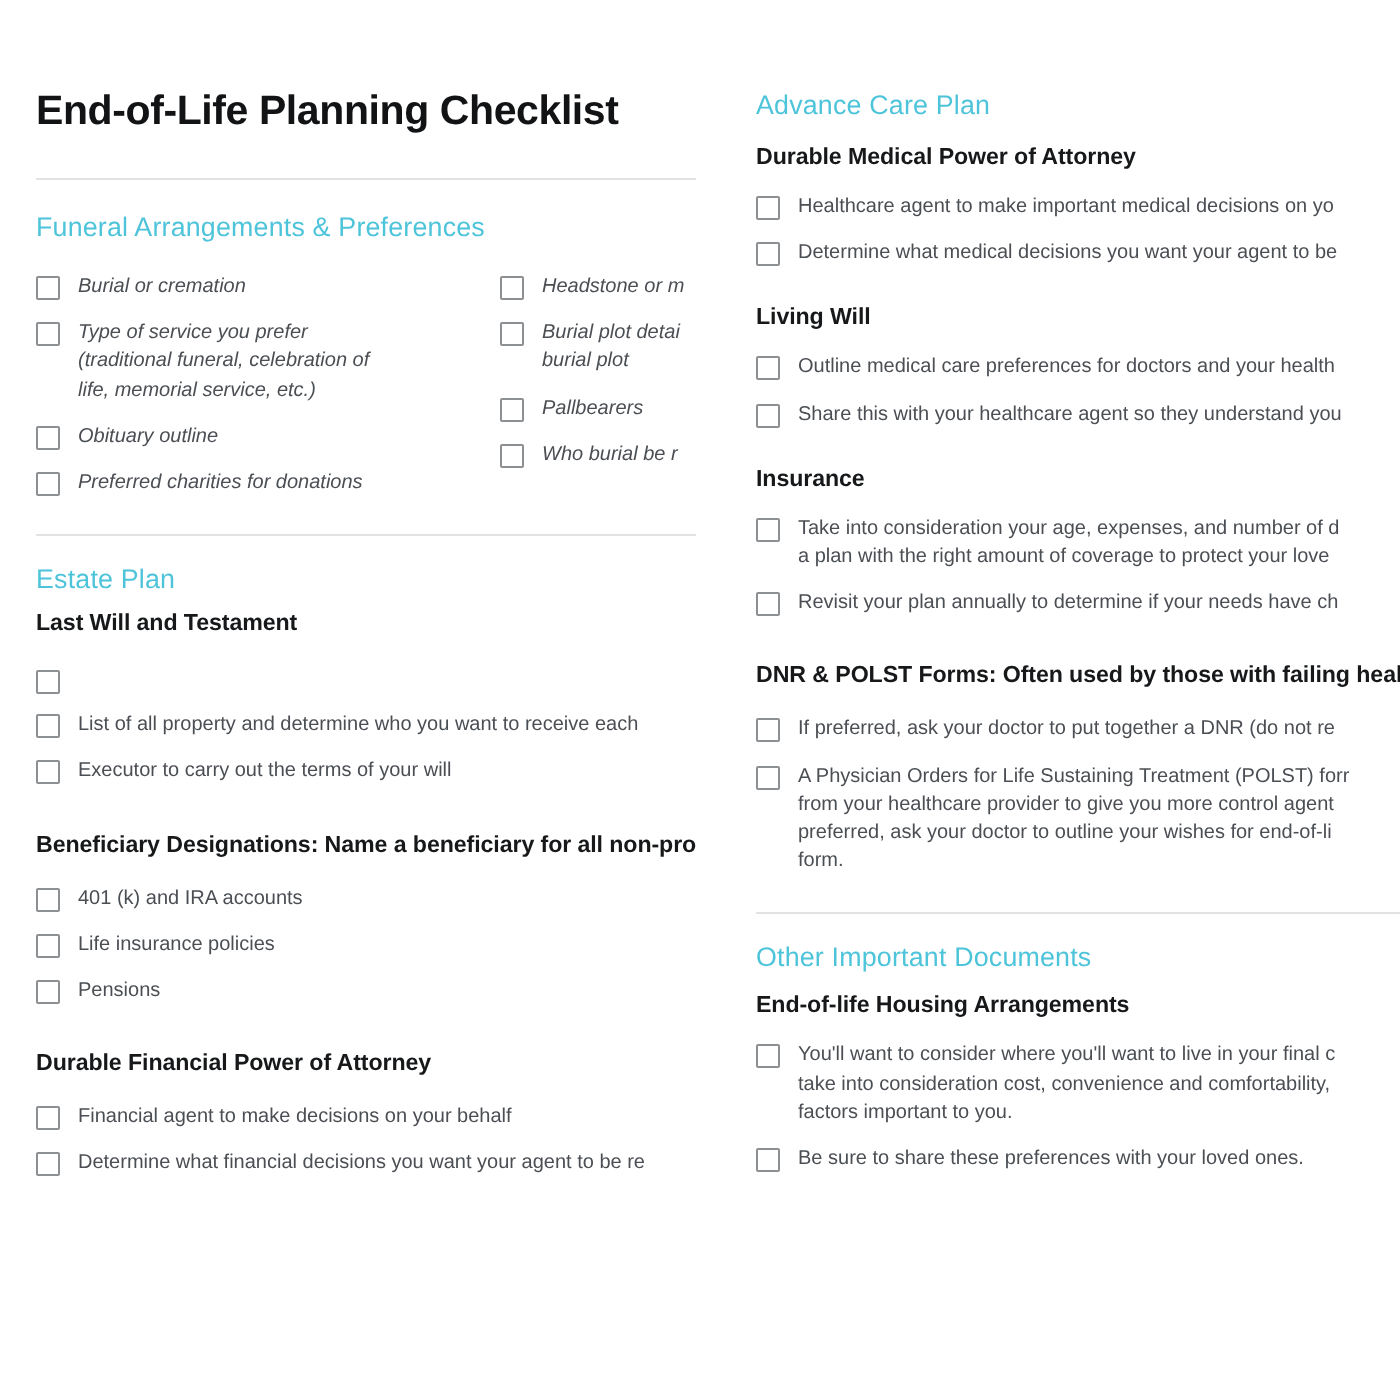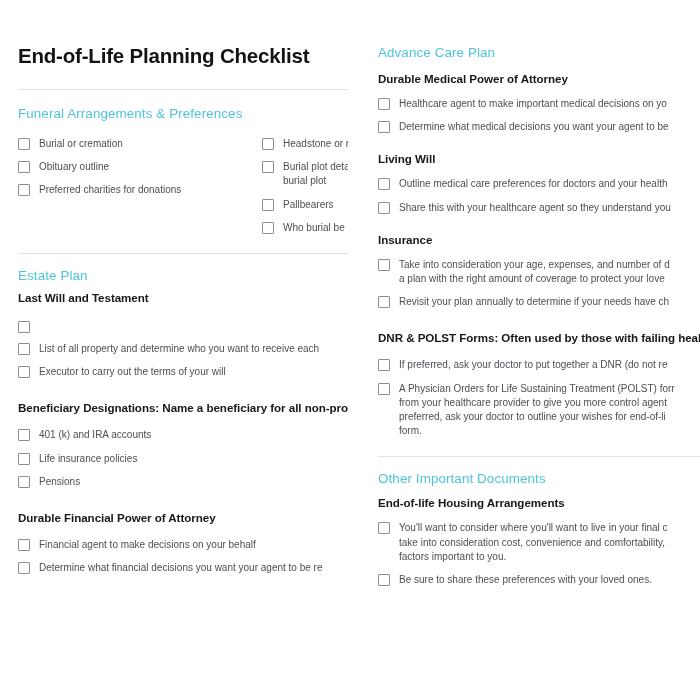--- a/index.html
+++ b/index.html
@@ -85,21 +85,22 @@
   .ctext {
     font-size: 10px;
     line-height: 14.2px;
     color: #4b4f54;
     white-space: pre-line;
   }
 
   
   .two-col {
     display: flex;
-    gap: 12px;
+    gap: 0px;
+    font-style: italic;
   }
   .two-col .col { width: 232px; flex: 0 0 232px; }
 
   
   .footer-bar {
     position: absolute;
     left: 18px;
     bottom: 14px;
     width: 484px;
     height: 46px;
@@ -176,20 +177,26 @@
         <div class="section-head">Funeral Arrangements &amp; Preferences</div>
 
         <div class="two-col mt16">
           <ul class="check-list col">
             <li class="check-item">
               <span class="cbox"></span>
               <span class="ctext">Burial or cremation</span>
             </li>
             <li class="check-item">
               <span class="cbox"></span>
+              <span class="ctext">Type of service you prefer
+(traditional funeral, celebration of
+life, memorial service, etc.)</span>
+            </li>
+            <li class="check-item">
+              <span class="cbox"></span>
               <span class="ctext">Obituary outline</span>
             </li>
             <li class="check-item">
               <span class="cbox"></span>
               <span class="ctext">Preferred charities for donations</span>
             </li>
           </ul>
 
           <ul class="check-list col">
             <li class="check-item">

